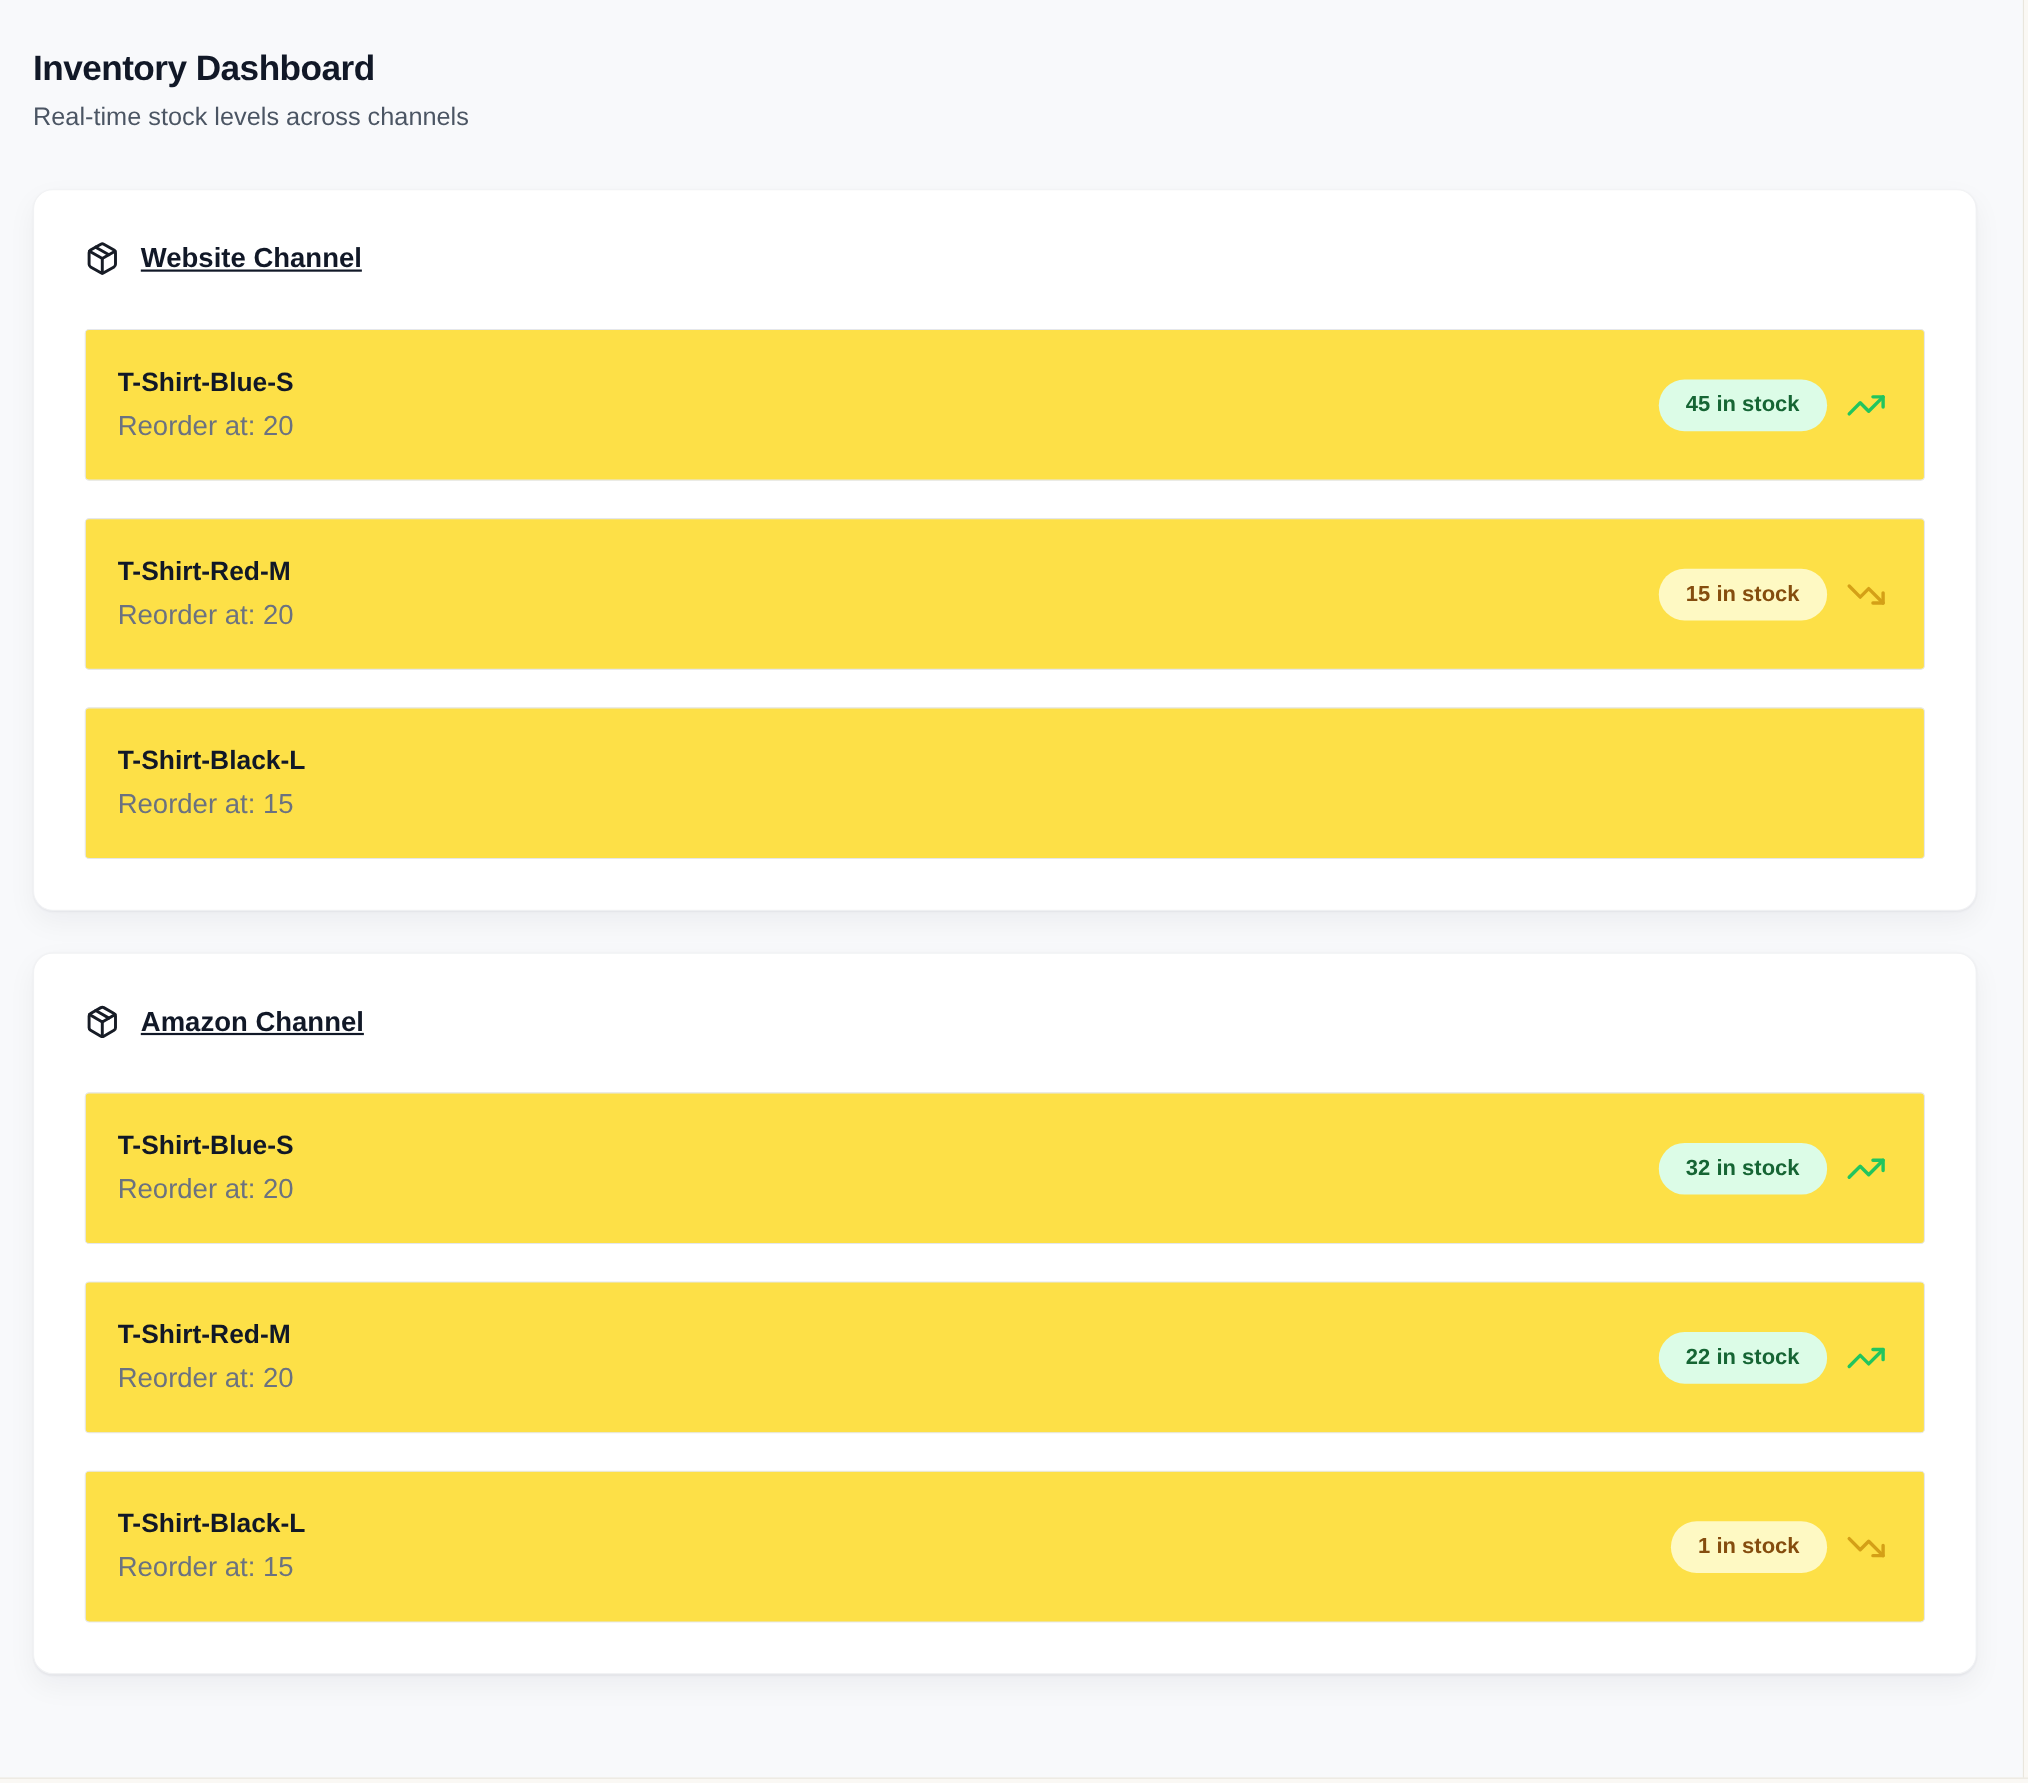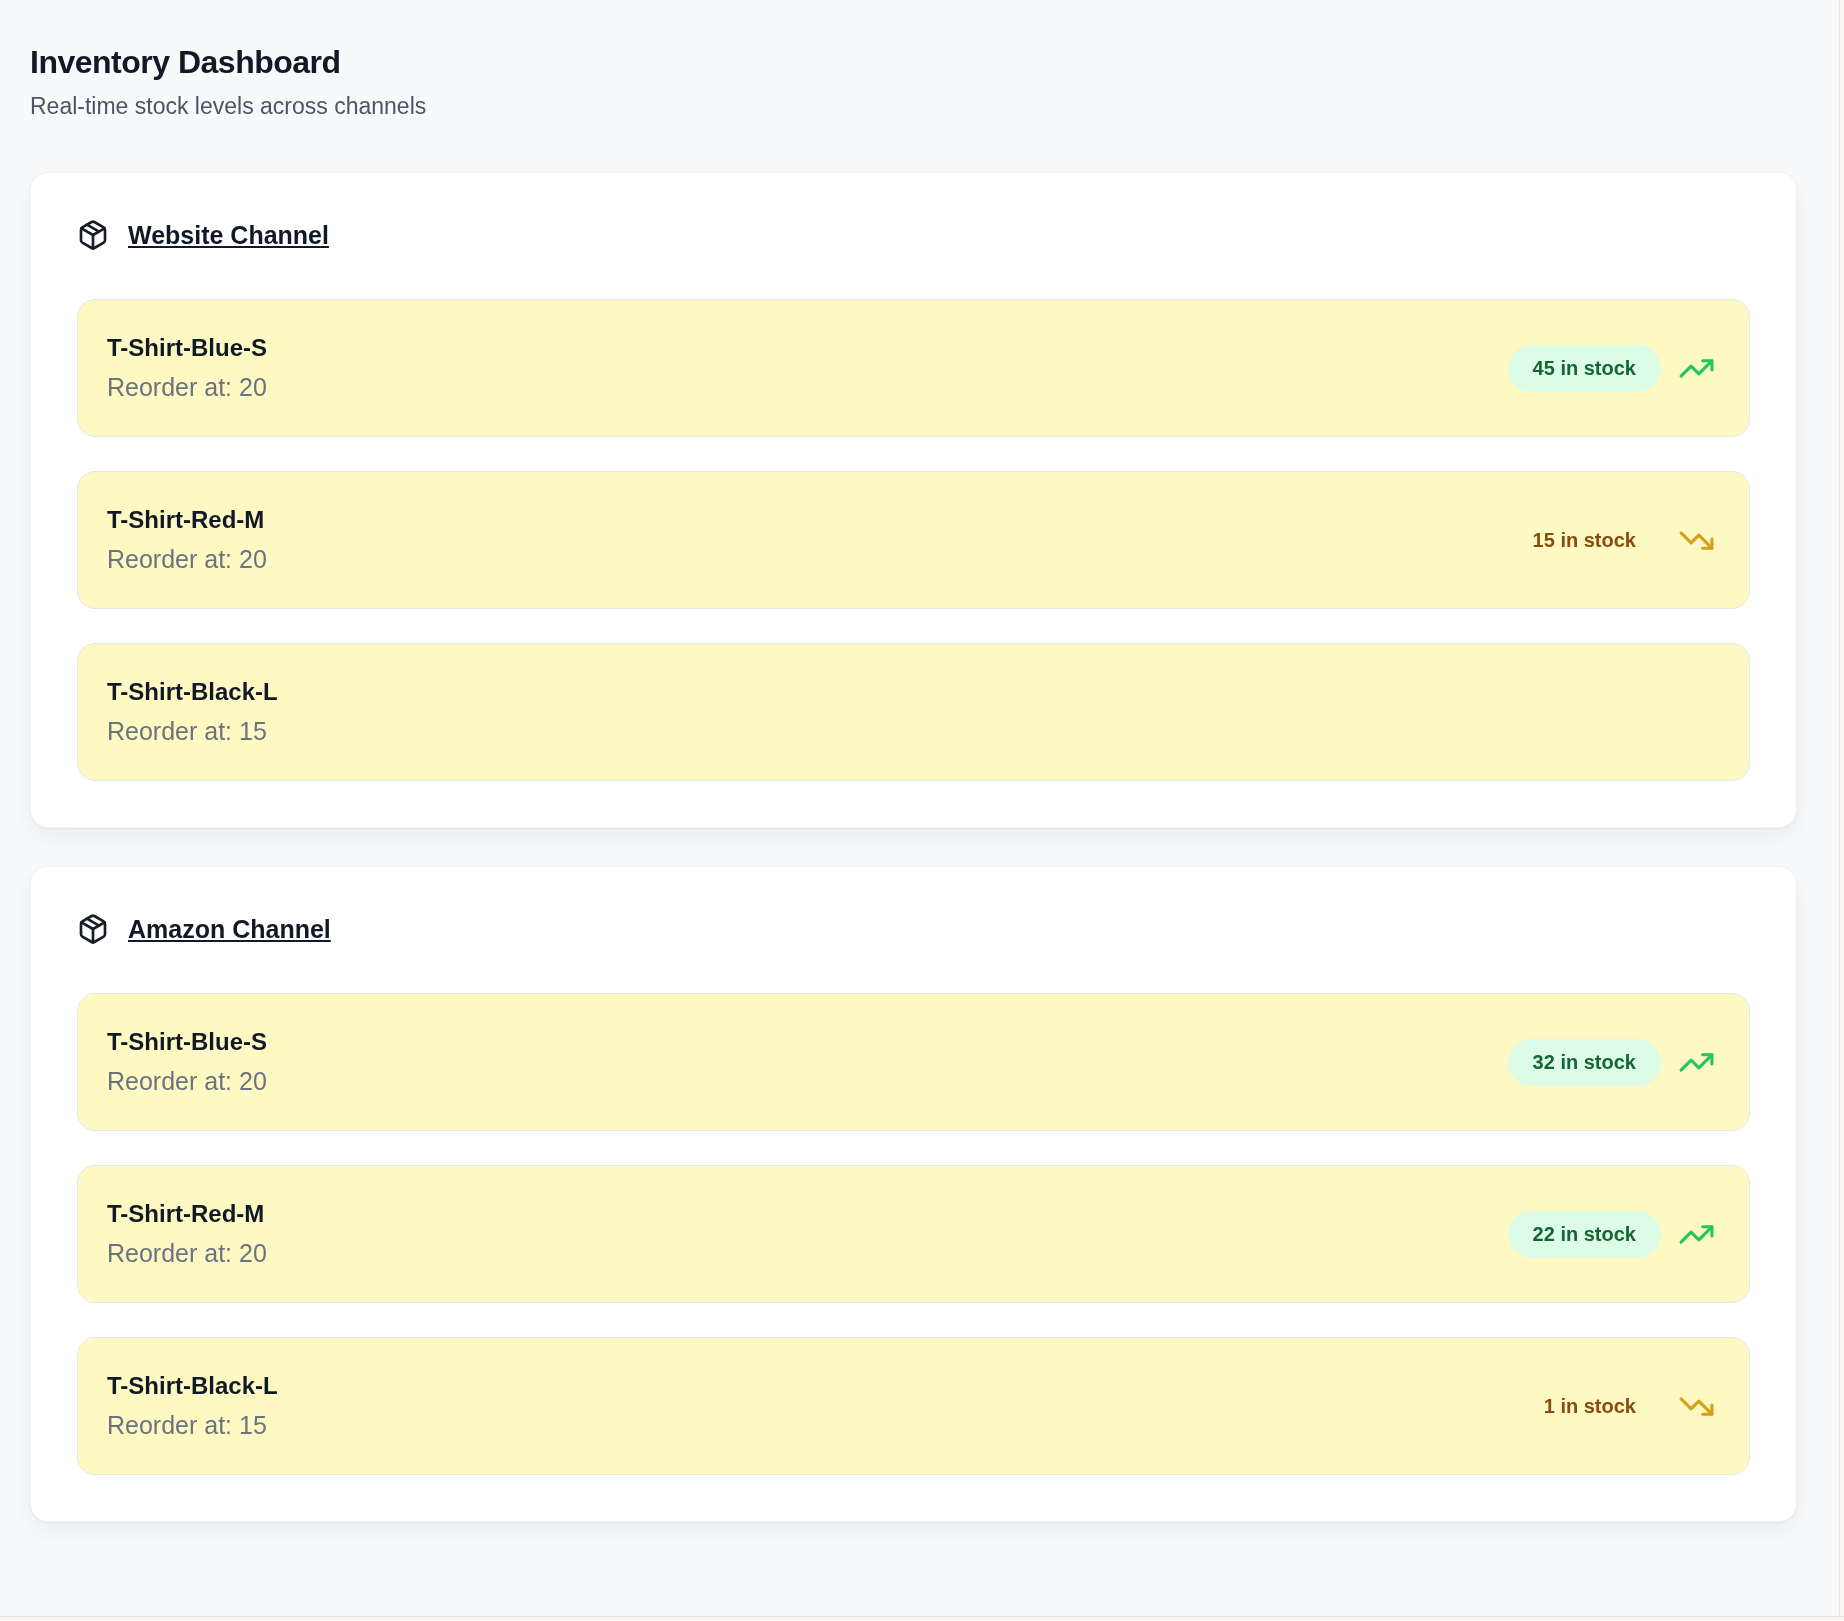--- a/index.html
+++ b/index.html
@@ -42,22 +42,22 @@
     text-decoration: underline;
   }
   .channel-header .pkg-icon { width: 32px; height: 32px; color: #171c26; flex: 0 0 auto; }
   .channel-name {
     font-size: 25px;
     font-weight: 600;
     color: #111827;
   }
   .product-row {
     border: 1px solid #e5e7eb;
-    border-radius: 18px;
-    background: #fef9c3;
+    border-radius: 4px;
+    background: #fde047;
     padding: 34px 34px 34px 29px;
     display: flex;
     align-items: center;
     justify-content: space-between;
     margin-bottom: 34px;
   }
   .product-row:last-child { margin-bottom: 0; }
   .product-info { min-width: 0; }
   .product-name {
     font-size: 24px;

